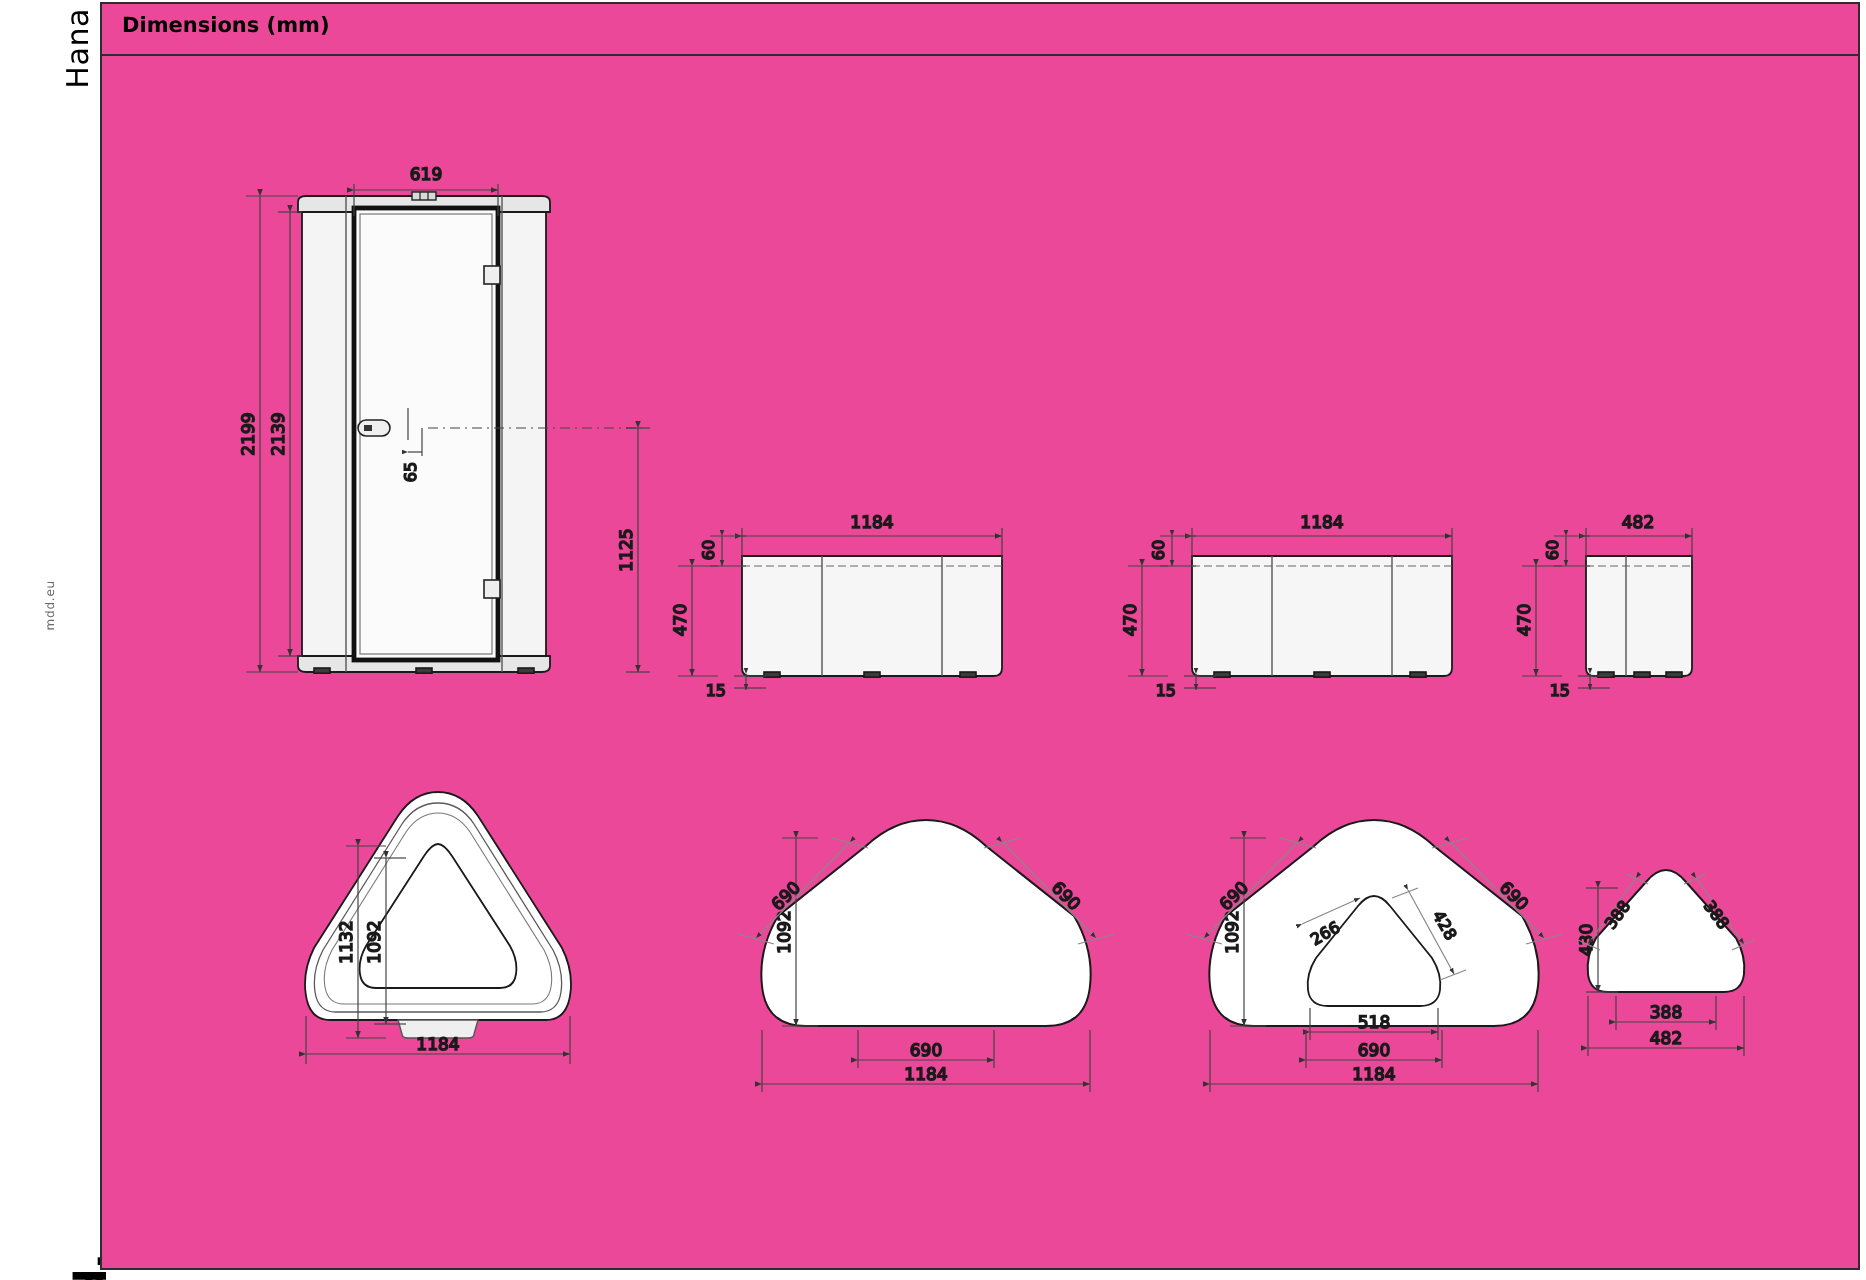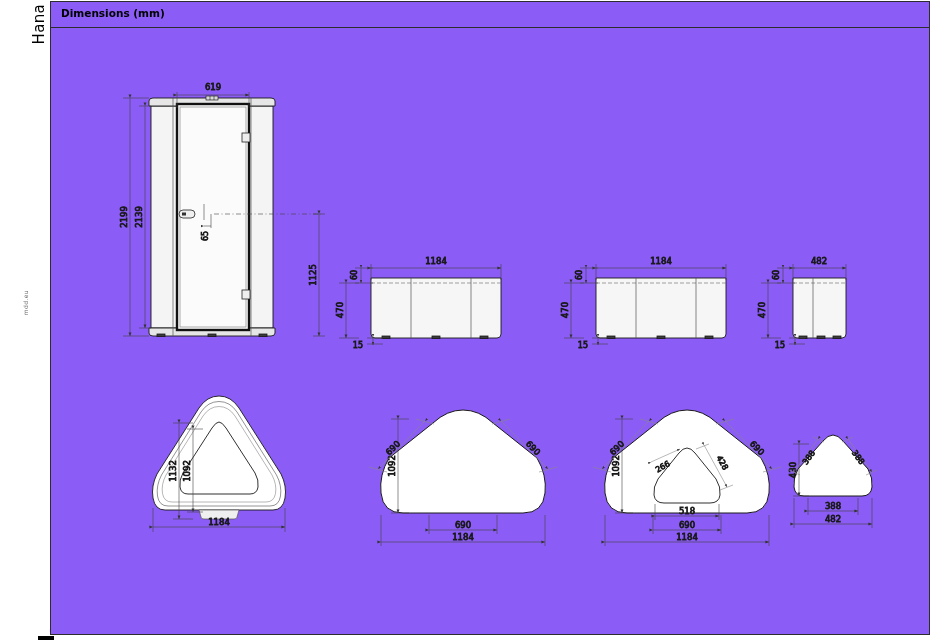--- a/index.html
+++ b/index.html
@@ -11,21 +11,21 @@
   .rot{position:absolute;transform-origin:0 0;white-space:nowrap;}
   #brand-hana{left:30px;top:4px;transform:rotate(-90deg) translateX(-100%);
       font-size:15px;font-weight:400;letter-spacing:.3px;}
   #brand-url{left:22px;top:290px;transform:rotate(-90deg) translateX(-100%);
       font-size:6px;color:#6a6a6a;letter-spacing:.4px;}
   #brand-mdd{left:34px;top:627px;transform:rotate(-90deg) translateX(-100%);
       font-size:22px;font-weight:bold;letter-spacing:-.6px;}
 
   
   #sheet{position:absolute;left:50px;top:1px;width:880px;height:634px;
-         border:1.4px solid #2d2d2d;box-sizing:border-box;background:#8b5cf6;}
+         border:1.4px solid #2d2d2d;box-sizing:border-box;background:#ec4899;}
   #title-bar{position:absolute;left:0;top:0;width:100%;height:26px;
       border-bottom:1.4px solid #2d2d2d;box-sizing:border-box;}
   #title-text{position:absolute;left:10px;top:5px;font-size:10.5px;font-weight:bold;}
   #canvas{position:absolute;left:0;top:36px;width:100%;height:607px;}
   svg{display:block;}
   text{font-family:"DejaVu Sans","Liberation Sans",sans-serif;fill:#1a1a1a;}
 </style>
 </head>
 <body>
 

